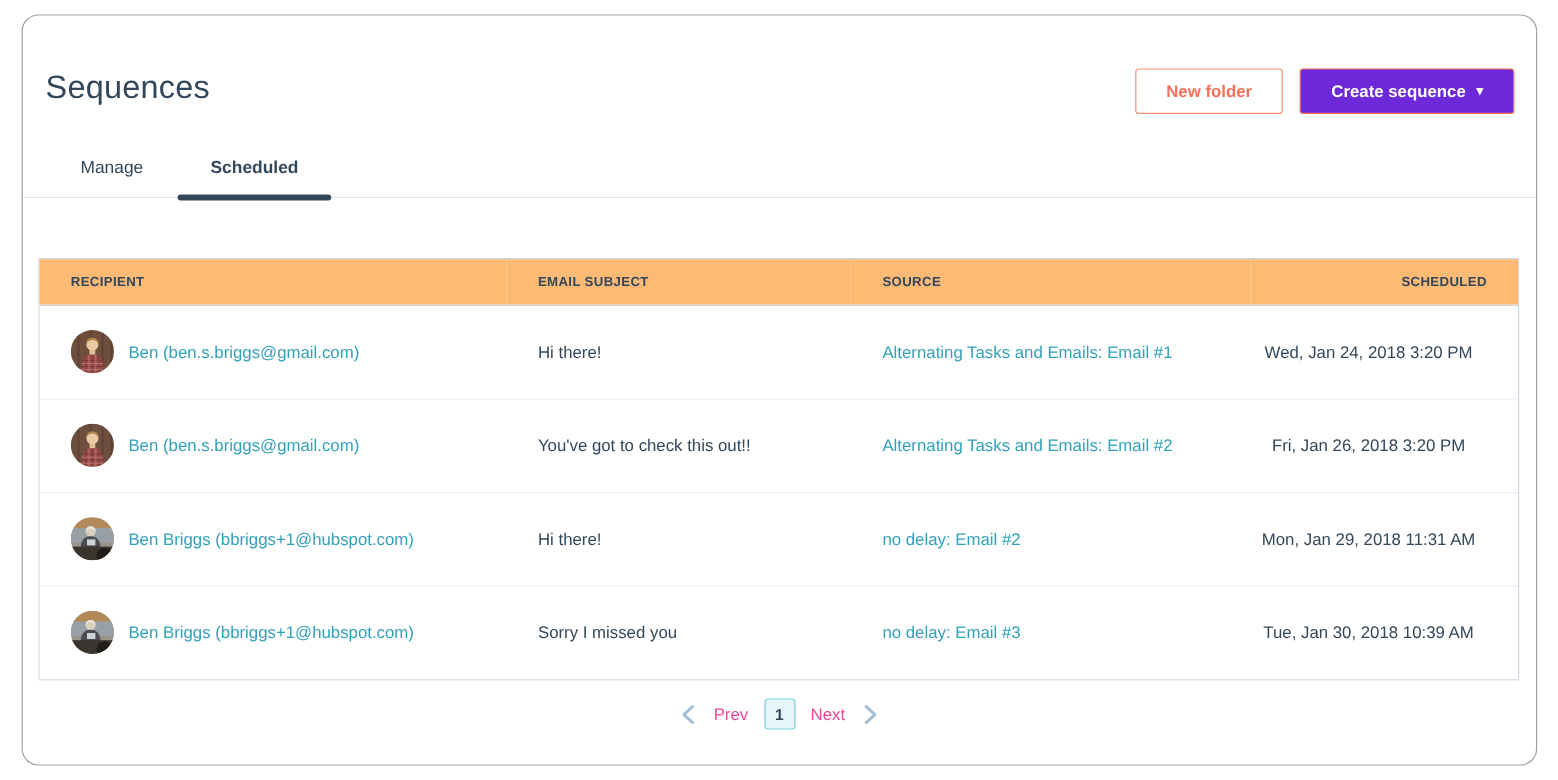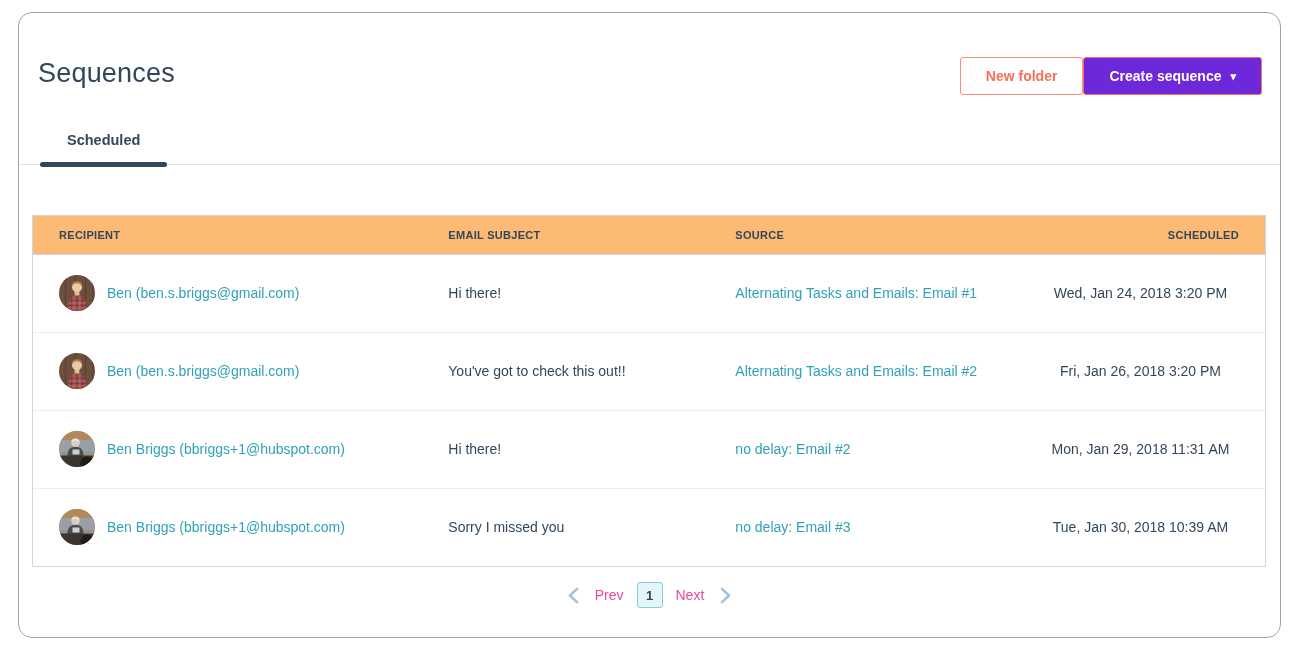--- a/index.html
+++ b/index.html
@@ -25,21 +25,21 @@
     align-items: flex-start;
     padding: 43px 18px 0 19px;
   }
   .page-title {
     font-size: 27px;
     font-weight: 400;
     color: #33475b;
     letter-spacing: 0.2px;
     line-height: 34px;
   }
-  .header-actions { display: flex; margin-top: 1px; align-items: flex-end; }
+  .header-actions { display: flex; gap: 14px; margin-top: 1px; align-items: flex-end; }
   .btn {
     font-family: "Liberation Sans", sans-serif;
     font-size: 14px;
     font-weight: 700;
     border-radius: 3px;
     height: 38px;
     padding: 0 25px;
     cursor: pointer;
     line-height: 36px;
   }
@@ -159,20 +159,21 @@
     <div class="header-actions">
       <button class="btn btn-outline">New folder</button>
       <button class="btn btn-solid">
         <span>Create sequence</span>
         <span class="caret">▾</span>
       </button>
     </div>
   </div>
 
   <div class="tabs">
+    <div class="tab">Manage</div>
     <div class="tab active">Scheduled</div>
   </div>
 
   <div class="table-wrap">
     <table>
       <colgroup>
         <col style="width:31.6%">
           <col style="width:23.3%">
           <col style="width:27%">
           <col style="width:18.1%">

